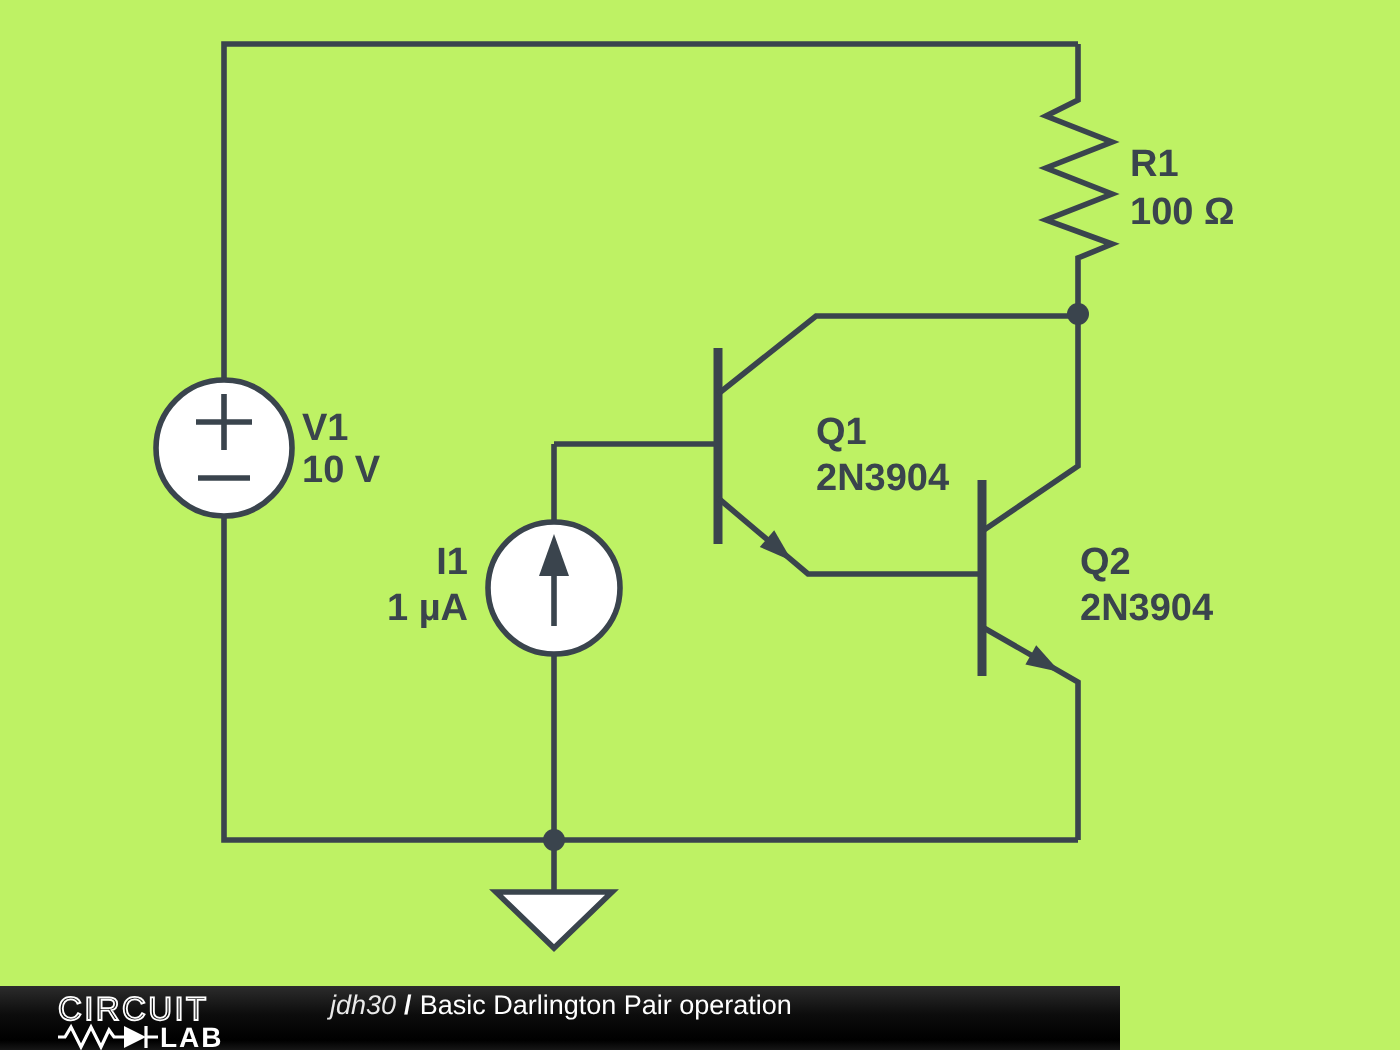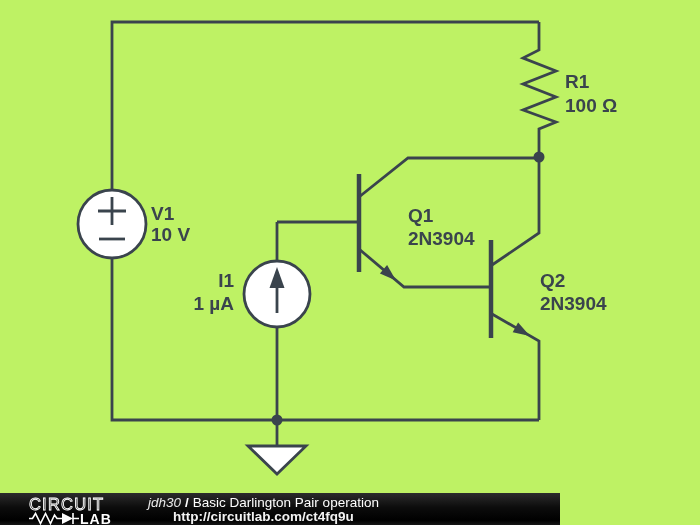--- a/index.html
+++ b/index.html
@@ -37,21 +37,21 @@
   .logo text.labword{
     font-family:"Liberation Sans",sans-serif;font-size:14px;font-weight:bold;
     letter-spacing:1px;fill:#fff;
   }
   .logo polyline,.logo path{fill:none;stroke:#fff;stroke-width:1.6;}
   .logo polygon{fill:#fff;stroke:none;}
   .meta{
     position:absolute;left:148px;top:3px;
     font-size:13.5px;line-height:14px;color:#fff;
   }
-  .meta .author{font-style:italic;font-weight:normal;color:#e9e9e9;}
+  .meta .author{font-style:italic;font-weight:normal;color:#e9e9e9;margin-left:17px;}
   .meta .sep{margin:0 4px;font-weight:bold;color:#fff;}
   .meta .ctitle{font-weight:normal;color:#fff;}
   .meta .url{font-weight:bold;color:#f2f2f2;}
 </style>
 </head>
 <body>
 
 <div class="screen">
 
   <svg class="schematic" width="700" height="493" viewBox="0 0 700 493">
@@ -118,16 +118,15 @@
       <text class="circuitword" x="1" y="15">CIRCUIT</text>
       <polyline points="1,23.5 4.5,23.5 7.5,18.5 12.5,28.5 17.5,18.5 22.5,28.5 26.5,20 29,23.5 34,23.5"></polyline>
       <polygon points="34,18 34,29 45,23.5"></polygon>
       <path d="M45,18 V29 M45,23.5 H51"></path>
       <text class="labword" x="52" y="28.5">LAB</text>
     </svg>
     <div class="meta">
       <div>
         <span class="author">jdh30</span><span class="sep">/</span><span class="ctitle">Basic Darlington Pair operation</span>
       </div>
-      <div class="url">http://circuitlab.com/ct4fq9u</div>
     </div>
   </div>
 </div>
 
 </body></html>

